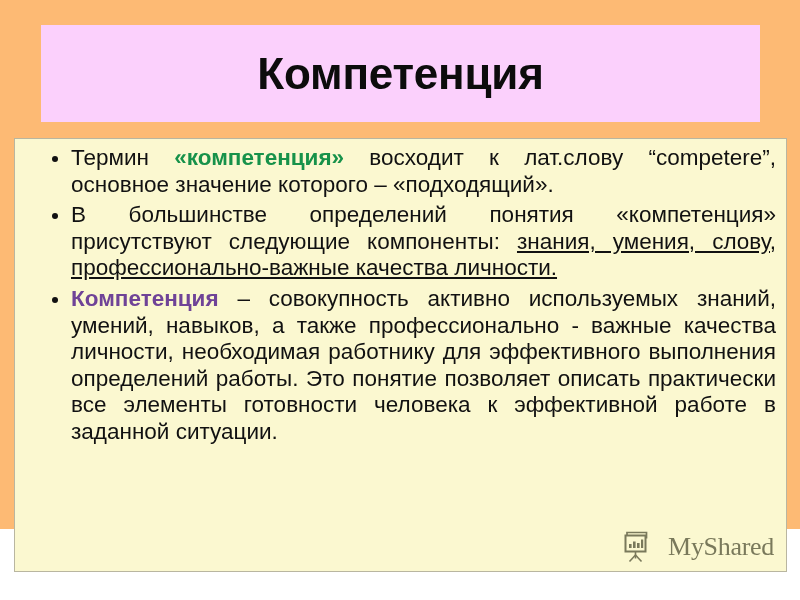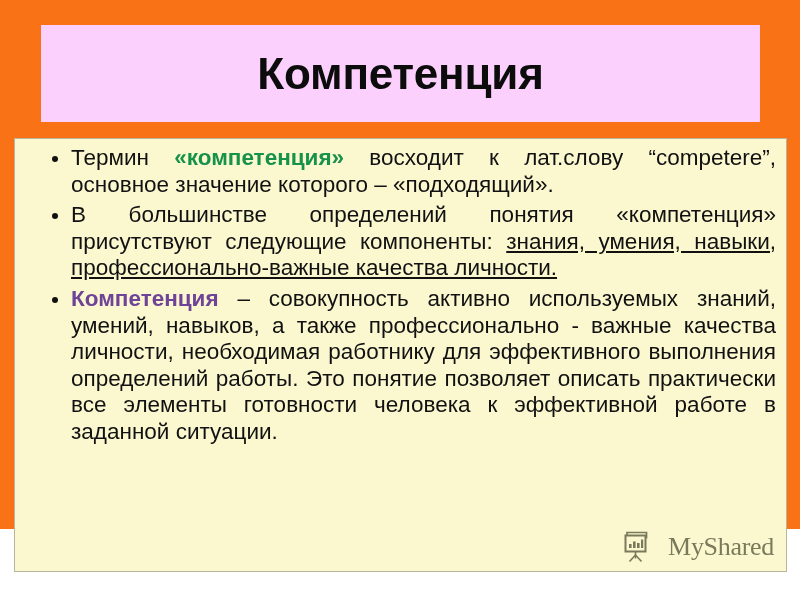--- a/index.html
+++ b/index.html
@@ -13,21 +13,21 @@
     font-family: "Liberation Sans", sans-serif;
     overflow: hidden;
     position: relative;
   }
 
   .slide {
     position: absolute;
     left: 0; top: 0;
     width: 800px;
     height: 529px;
-    background: #f97316;
+    background: #fdba74;
   }
 
   
   .title-banner {
     position: absolute;
     left: 41px;
     top: 25px;
     width: 719px;
     height: 97px;
     background: #fbd0fc;
@@ -140,21 +140,21 @@
 
   <div class="content-box">
 
     <ul class="bullet-list">
 
       <li class="bullet-item">
         <span>Термин </span><span class="kw-green">«компетенция»</span><span> восходит к лат.слову “competere”, основное значение которого – «подходящий».</span>
       </li>
 
       <li class="bullet-item">
-        <span> В большинстве определений понятия «компетенция» присутствуют следующие компоненты: </span><span class="kw-underline">знания, умения, навыки, профессионально-важные качества личности.</span>
+        <span> В большинстве определений понятия «компетенция» присутствуют следующие компоненты: </span><span class="kw-underline">знания, умения, слову, профессионально-важные качества личности.</span>
       </li>
 
       <li class="bullet-item">
         <span class="kw-purple">Компетенция</span><span> – совокупность активно используемых знаний, умений, навыков, а также профессионально - важные качества личности, необходимая работнику для эффективного выполнения определений работы. Это понятие позволяет описать практически все элементы готовности человека к эффективной работе в заданной ситуации.</span>
       </li>
 
     </ul>
 
     <div class="watermark">
       <span class="watermark-icon-wrap">

